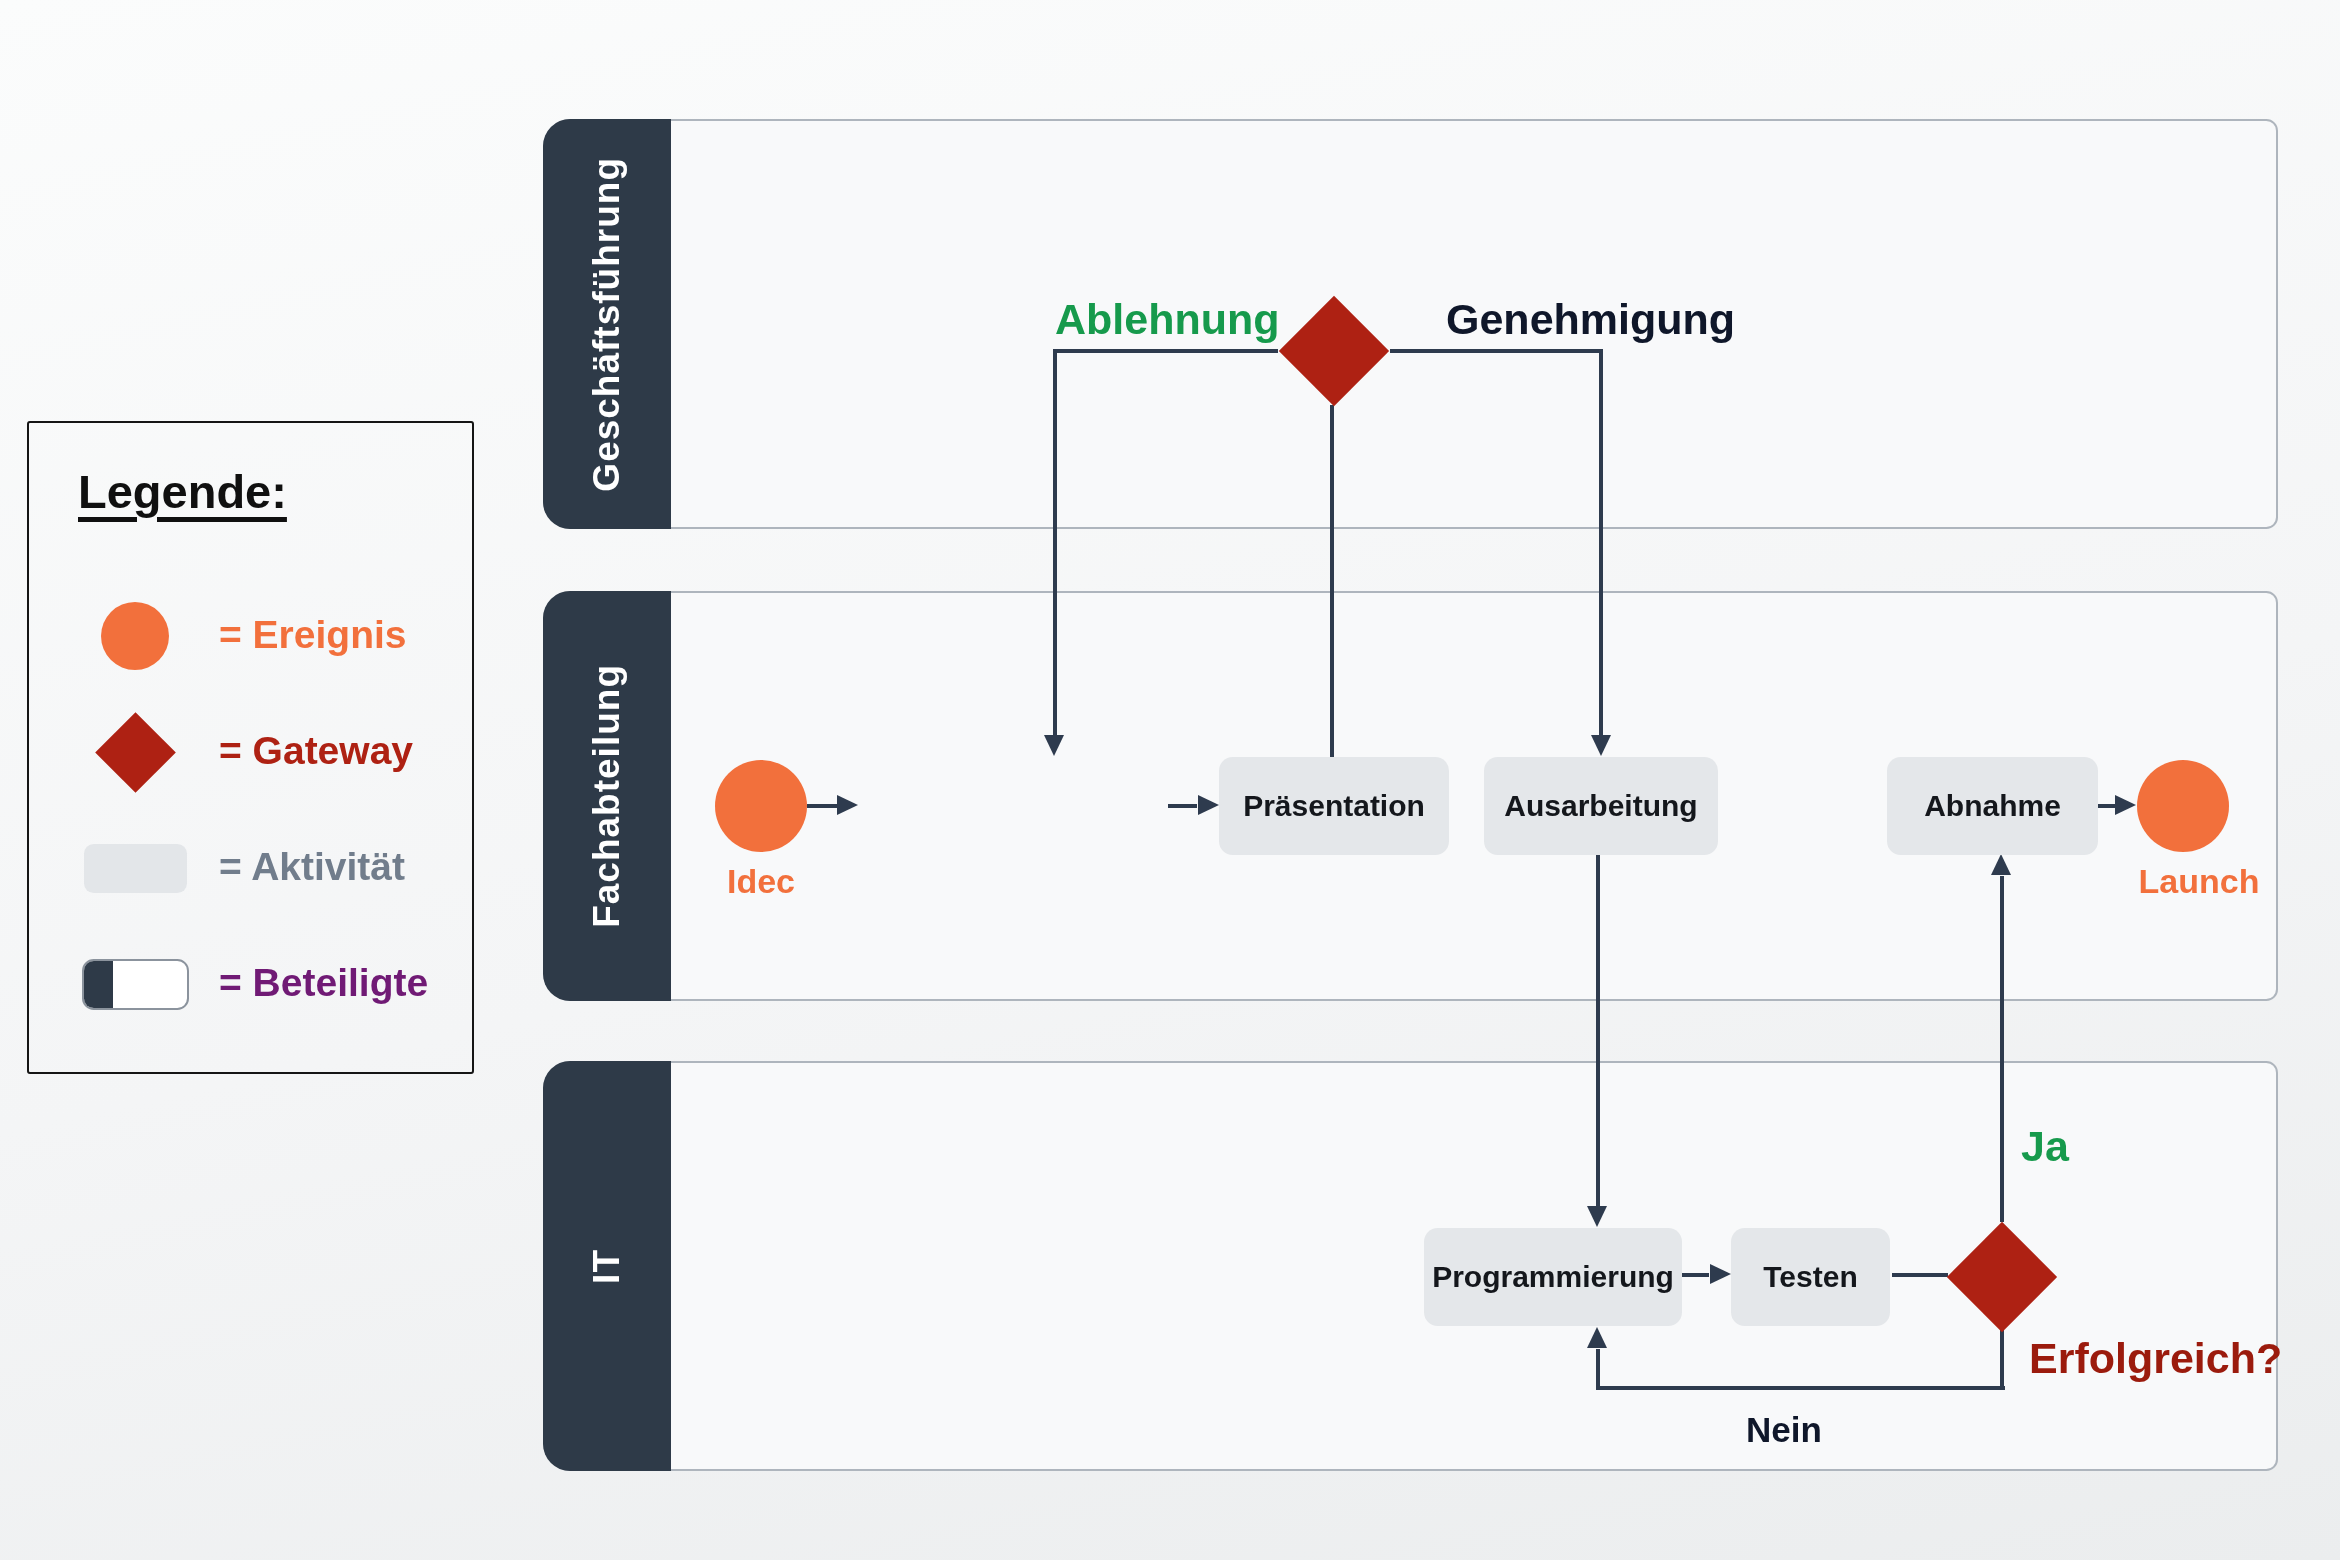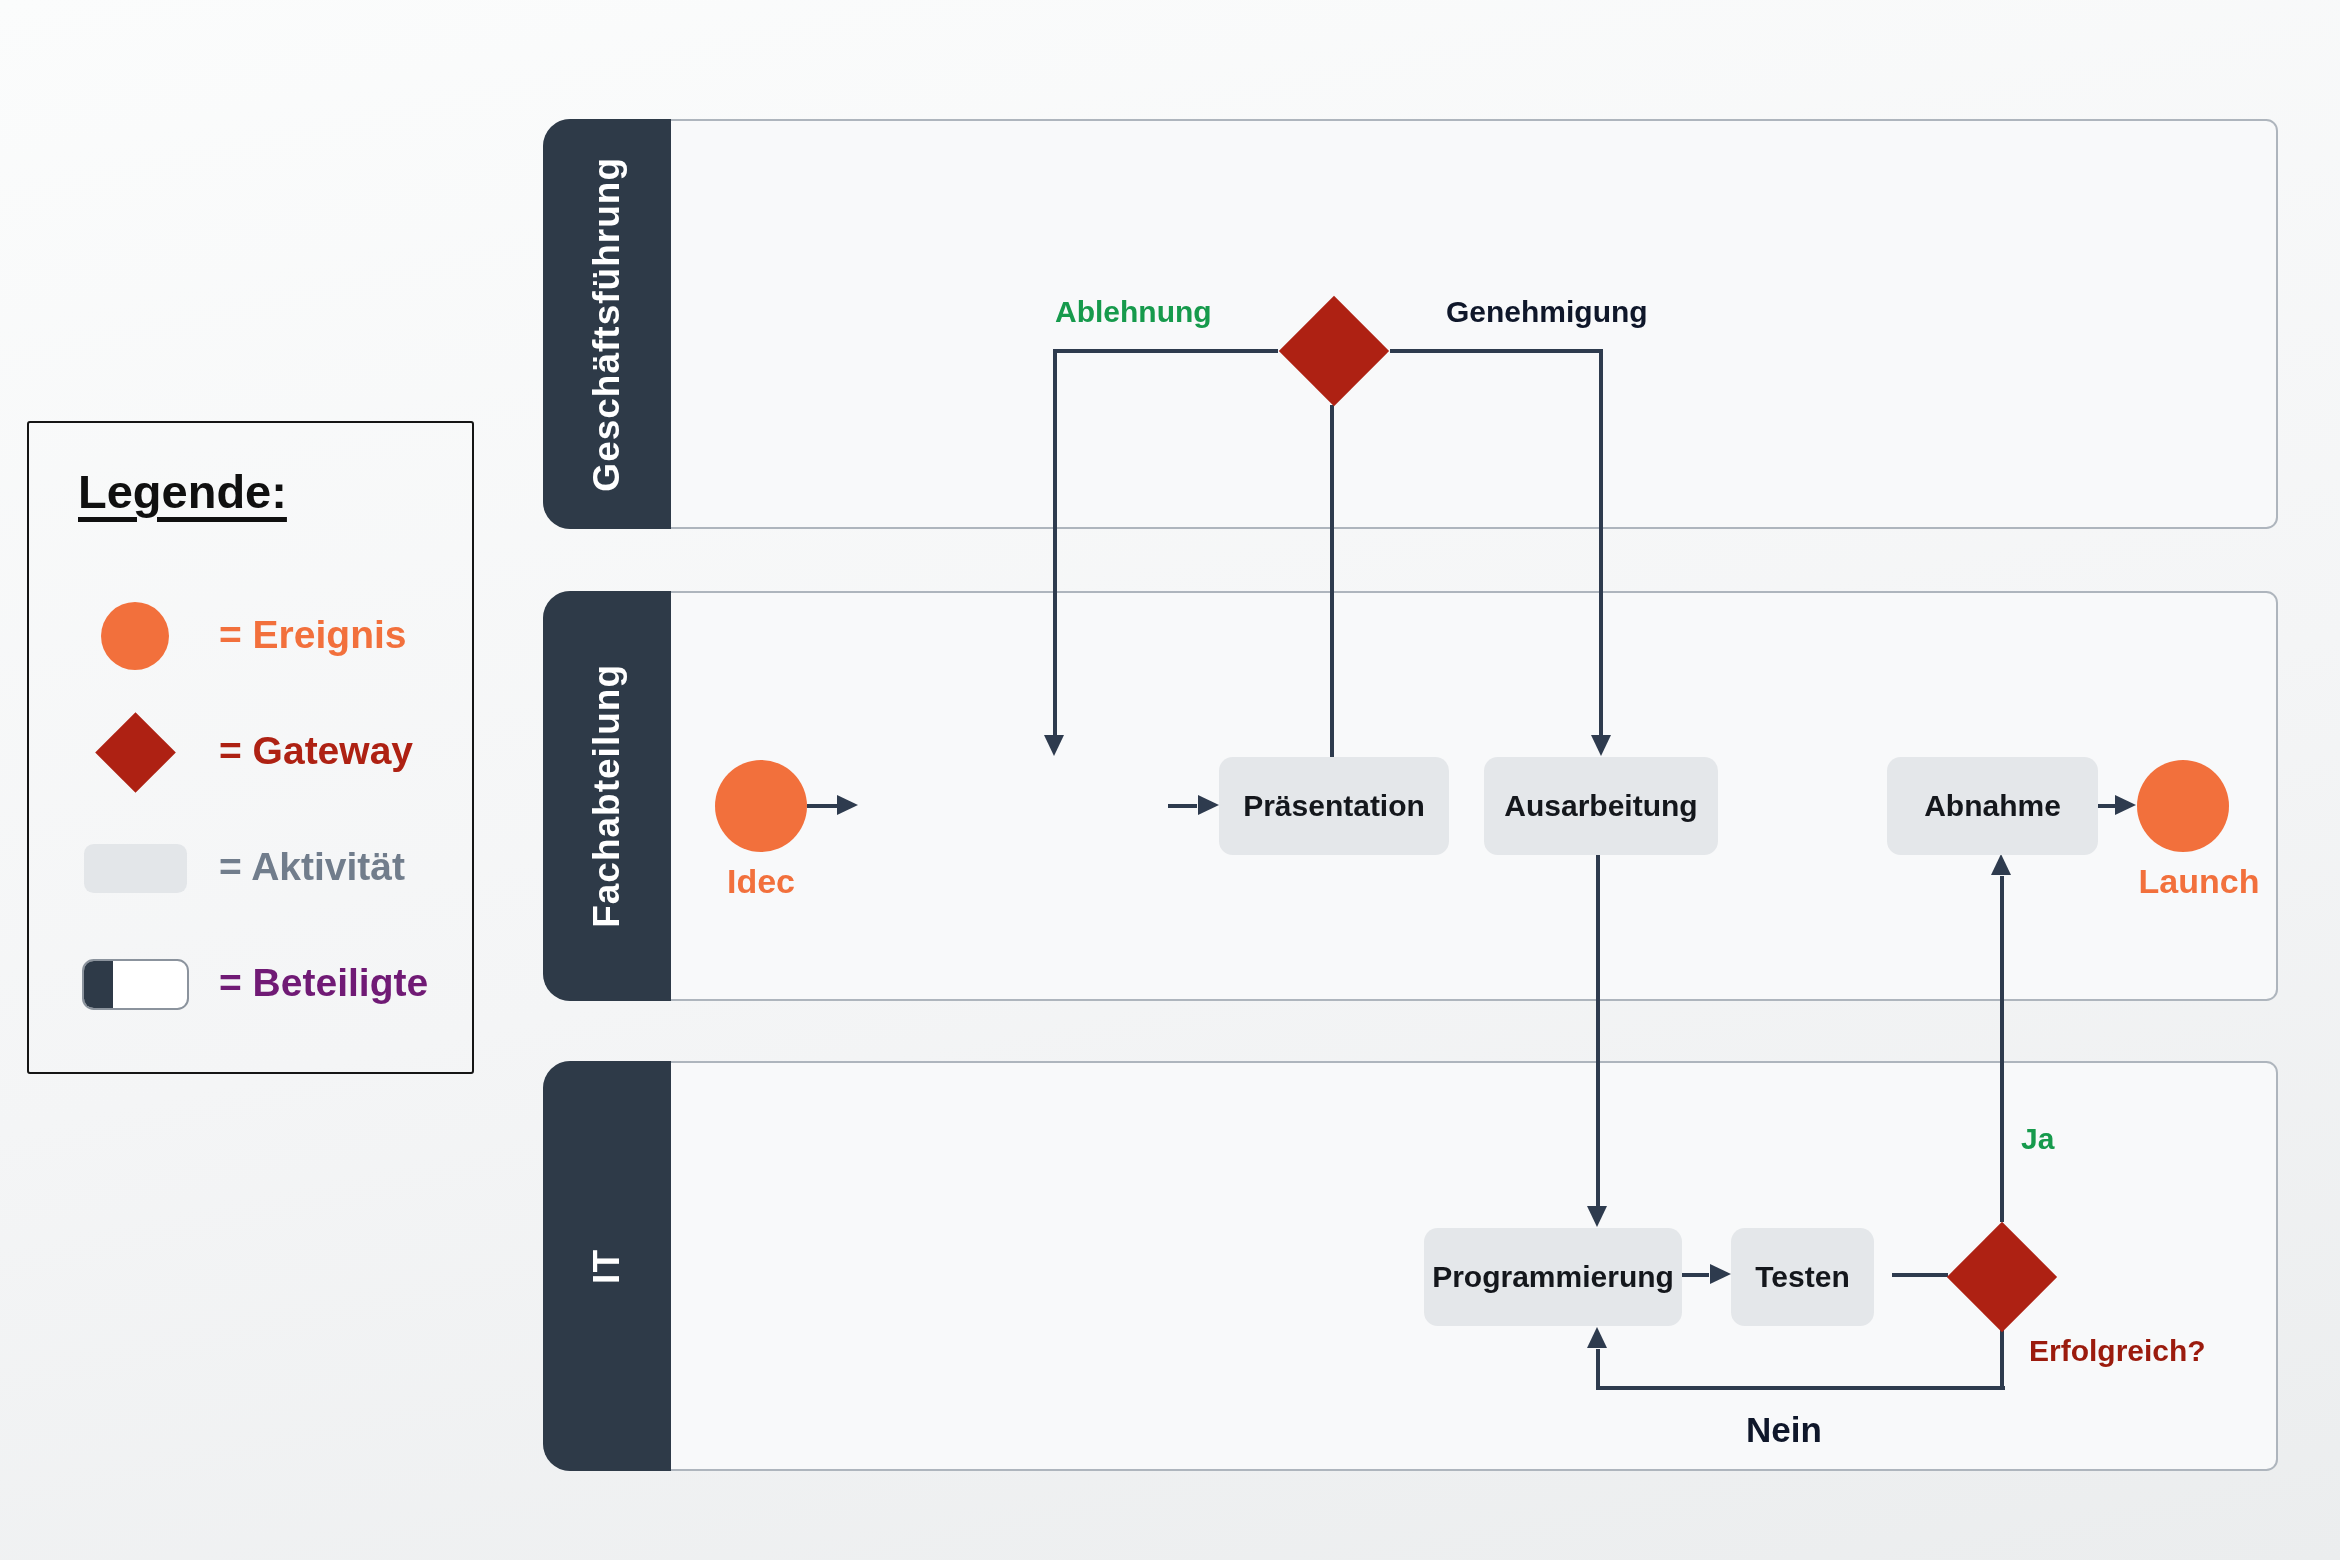--- a/index.html
+++ b/index.html
@@ -46,21 +46,21 @@
     transform:translateX(-50%);z-index:7;white-space:nowrap;
   }
 
   
   .line{position:absolute;background:#2e3b4e;z-index:5;}
   .arr{position:absolute;width:0;height:0;z-index:5;}
   .arr-right{border-top:10.7px solid transparent;border-bottom:10.7px solid transparent;border-left:21.5px solid #2e3b4e;}
   .arr-down{border-left:10.7px solid transparent;border-right:10.7px solid transparent;border-top:21.5px solid #2e3b4e;}
   .arr-up{border-left:10.7px solid transparent;border-right:10.7px solid transparent;border-bottom:21.5px solid #2e3b4e;}
 
-  .elabel{position:absolute;font-weight:bold;font-size:30px;z-index:7;white-space:nowrap;}
+  .elabel{position:absolute;font-weight:bold;font-size:43px;z-index:7;white-space:nowrap;}
   .lbl-green{color:#169a4c;}
   .lbl-red{color:#0f172a;}
   .lbl-darkred{color:#9b1b0d;}
 
   
   .legend{
     position:absolute;left:27px;top:421px;width:447px;height:653px;
     border:2.9px solid #151515;border-radius:2.9px;box-sizing:border-box;z-index:2;padding-left:32px;
   }
   .legend-title{
@@ -158,21 +158,21 @@
   <div class="evt" style="left:715px;top:760px;"></div>
   <div class="nlabel" style="left:761px;top:862px;">Idec</div>
 
   <div class="activity" style="left:1484px;top:757px;width:234px;">Ausarbeitung</div>
   <div class="activity" style="left:1219px;top:757px;width:230px;">Präsentation</div>
   <div class="activity" style="left:1887px;top:757px;width:211px;">Abnahme</div>
 
   <div class="gateway" style="left:1295px;top:312px;"></div>
 
   <div class="activity" style="left:1424px;top:1228px;width:258px;">Programmierung</div>
-  <div class="activity" style="left:1731px;top:1228px;width:143px;">Testen</div>
+  <div class="activity" style="left:1731px;top:1228px;width:159px;">Testen</div>
 
   <div class="gateway" style="left:1963px;top:1238px;"></div>
 
   <div class="evt" style="left:2137px;top:760px;"></div>
   <div class="nlabel" style="left:2183px;top:862px;margin-left:16px;">Launch</div>
 
   <div class="elabel lbl-green" style="left:1055px;top:295px;">Ablehnung</div>
   <div class="elabel lbl-red" style="left:1446px;top:295px;">Genehmigung</div>
   <div class="elabel lbl-green" style="left:2021px;top:1122px;">Ja</div>
   <div class="elabel lbl-red" style="left:1746px;top:1410px;font-size:35px;">Nein</div>

